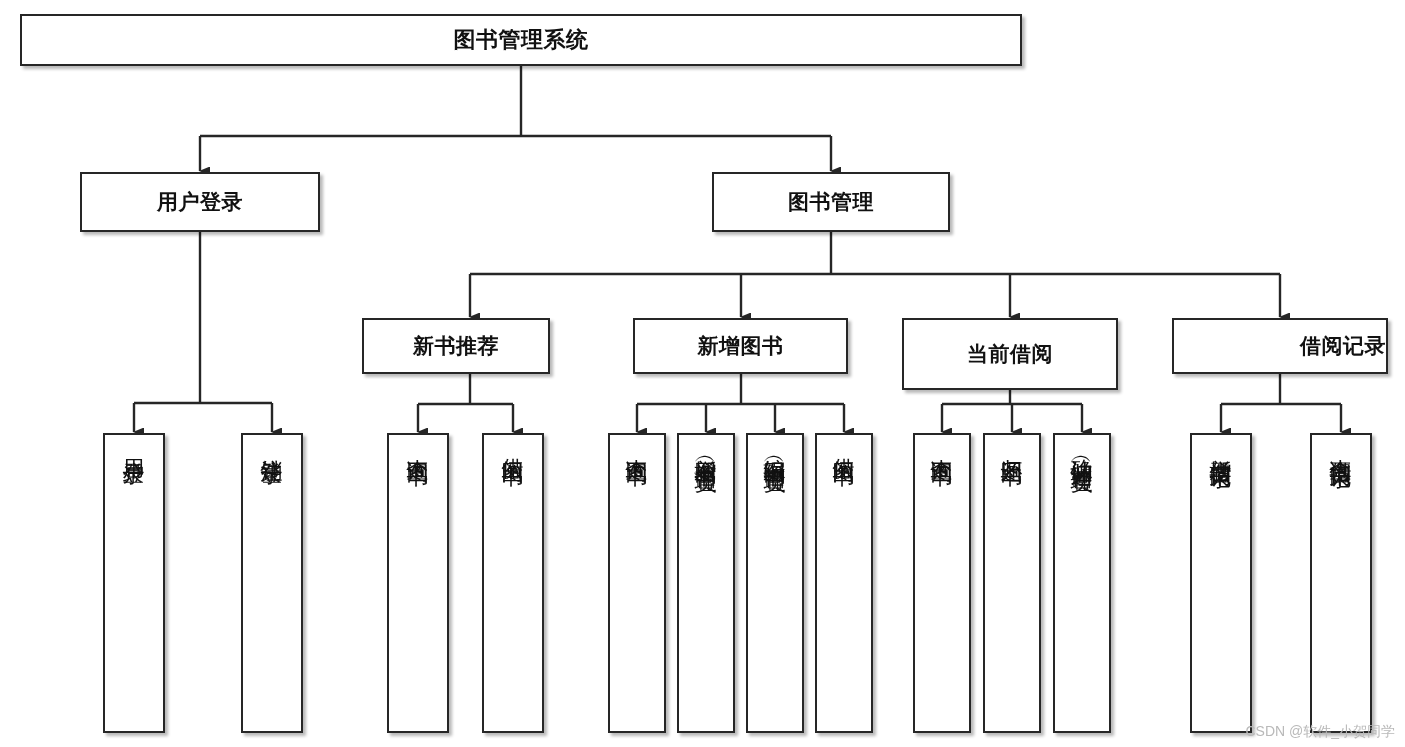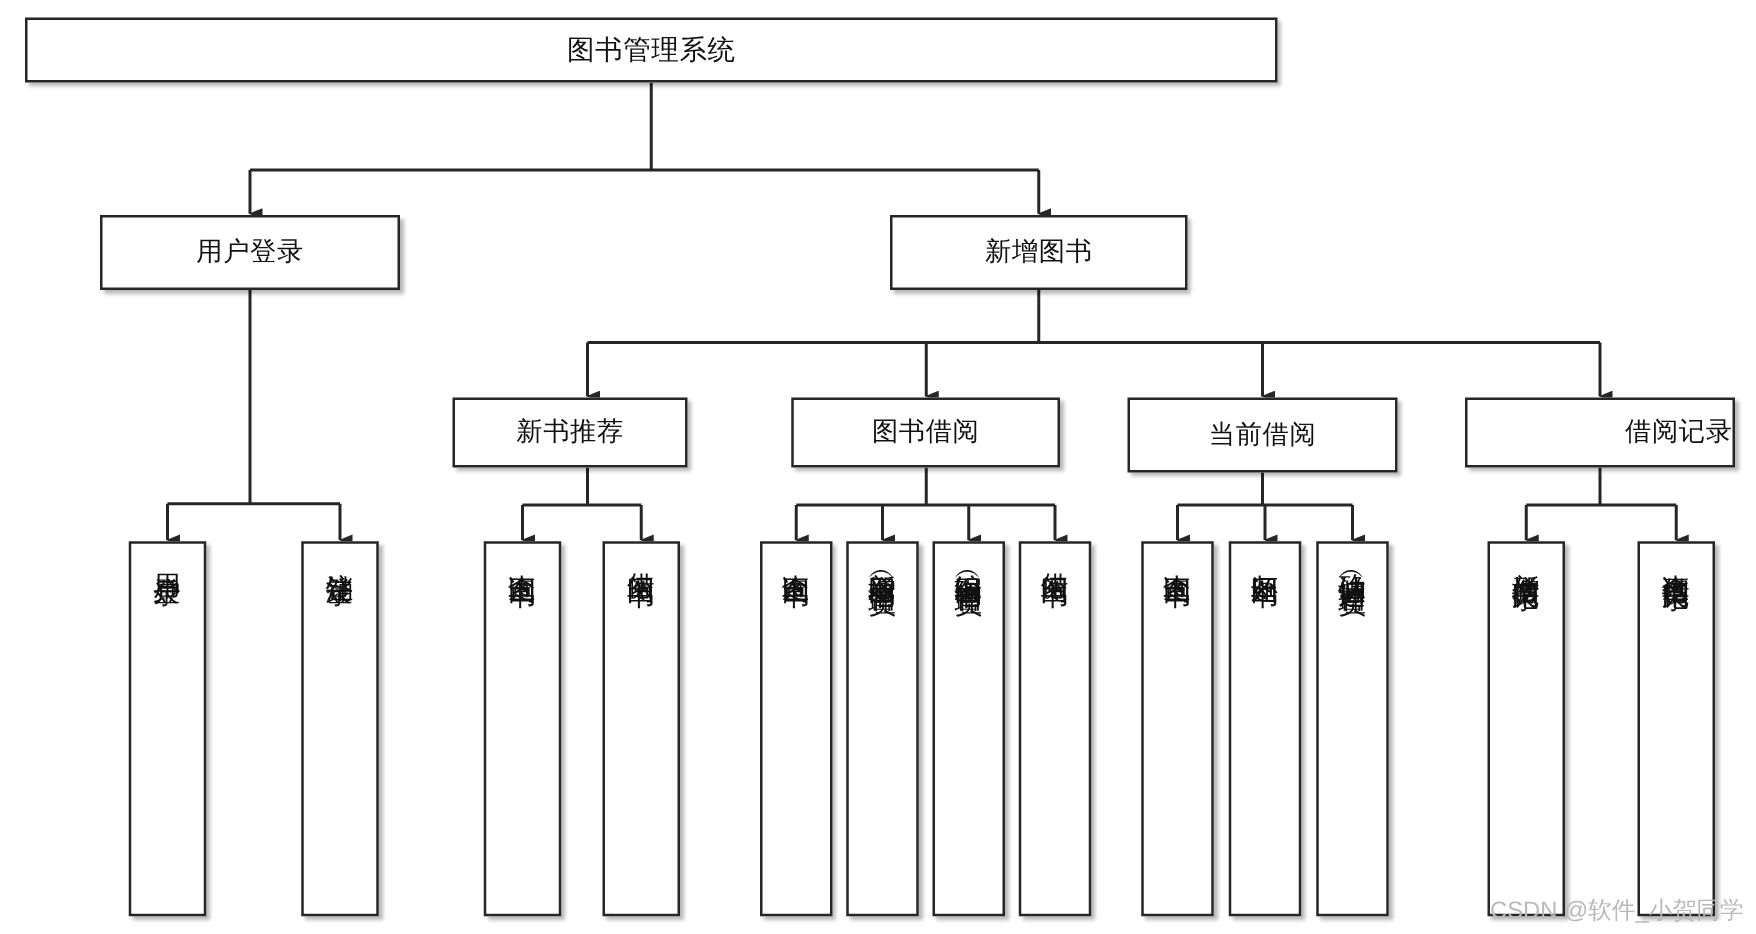--- a/index.html
+++ b/index.html
@@ -39,41 +39,42 @@
   }
   .node .label {
     display: block;
     text-align: center;
     line-height: 1.18;
     letter-spacing: 0.5px;
   }
   .node.horiz .label {
     writing-mode: horizontal-tb;
     font-size: 21px;
+    font-weight: bold;
   }
   .node.vert {
     align-items: flex-start;
     justify-content: center;
     padding-top: 6px;
   }
   .node.vert .label {
     writing-mode: vertical-rl;
     text-orientation: upright;
     font-size: 22px;
     letter-spacing: 2px;
     line-height: 1.05;
     max-height: 100%;
   }
   .node.root .label { font-size: 22px; }
 
   #watermark {
     position: absolute;
     right: 10px;
     bottom: 6px;
-    font-size: 19px;
+    font-size: 14px;
     color: #b9b9b9;
     white-space: nowrap;
     z-index: 5;
     font-family: "Liberation Sans", "DejaVu Sans", sans-serif;
   }
 </style>
 </head>
 <body>
 
 <div id="canvas">
@@ -121,29 +122,29 @@
   </svg>
 
   <div id="nodes">
       <div class="node horiz root" id="node-root" style="left: 20px; top: 14px; width: 1002px; height: 52px;">
         <span class="label">图书管理系统</span>
       </div>
       <div class="node horiz" id="node-login" style="left: 80px; top: 172px; width: 240px; height: 60px;">
         <span class="label">用户登录</span>
       </div>
       <div class="node horiz" id="node-bookmgmt" style="left: 712px; top: 172px; width: 238px; height: 60px;">
-        <span class="label">新增图书</span>
+        <span class="label">图书管理</span>
       </div>
       <div class="node horiz" id="node-newbook" style="left: 362px; top: 318px; width: 188px; height: 56px;">
         <span class="label">新书推荐</span>
       </div>
       <div class="node horiz" id="node-borrow" style="left: 633px; top: 318px; width: 215px; height: 56px;">
-        <span class="label">图书借阅</span>
+        <span class="label">新增图书</span>
       </div>
-      <div class="node horiz" id="node-current" style="left: 902px; top: 318px; width: 216px; height: 60px;">
+      <div class="node horiz" id="node-current" style="left: 902px; top: 318px; width: 216px; height: 72px;">
         <span class="label">当前借阅</span>
       </div>
       <div class="node horiz" id="node-records" style="left: 1172px; top: 318px; width: 216px; height: 56px; justify-content: flex-end;">
         <span class="label">借阅记录</span>
       </div>
       <div class="node vert" id="node-leaf-user-login" style="left: 103px; top: 433px; width: 62px; height: 300px;">
         <span class="label">用户登录</span>
       </div>
       <div class="node vert" id="node-leaf-logout" style="left: 241px; top: 433px; width: 62px; height: 300px;">
         <span class="label">注销登录</span>

